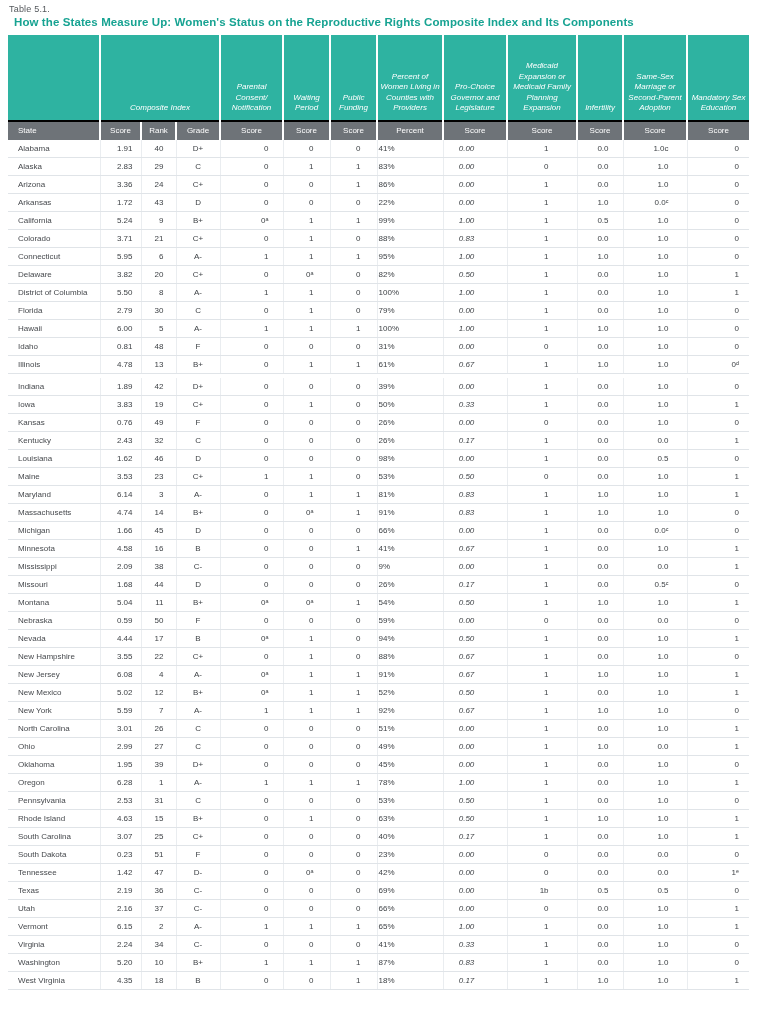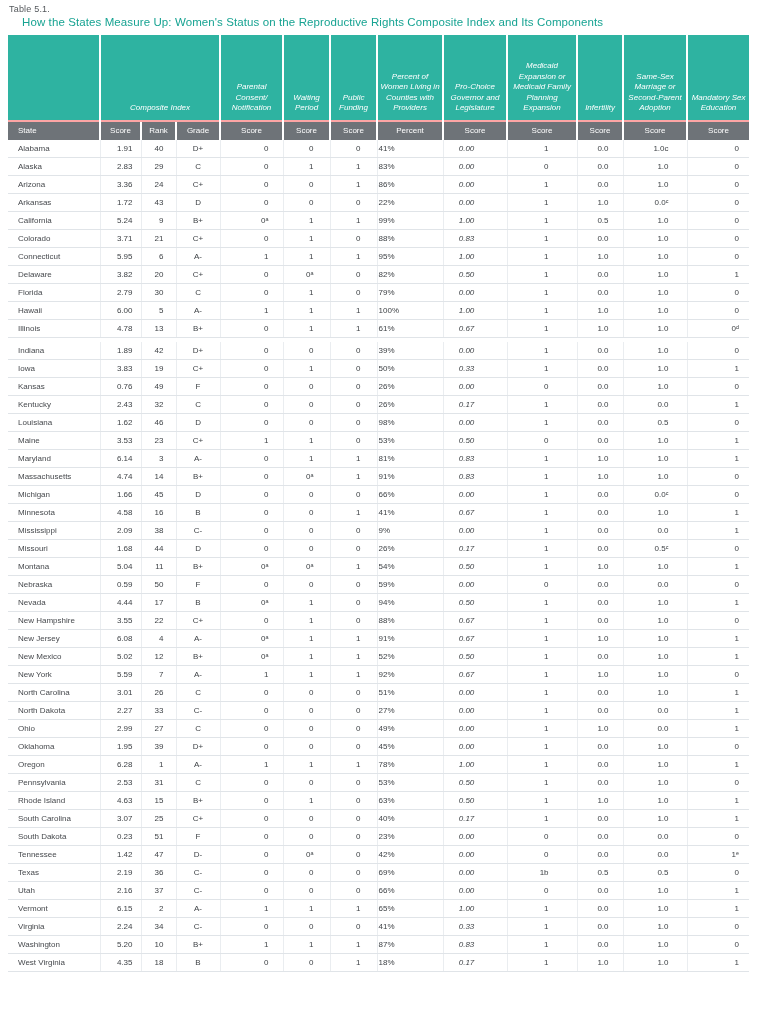--- a/index.html
+++ b/index.html
@@ -6,39 +6,39 @@
   body{
     width:757px;height:1024px;overflow:hidden;background:#ffffff;
     font-family:"Liberation Sans", sans-serif;
     -webkit-font-smoothing:antialiased;
   }
   .page{padding:4px 8px 0 8px;width:741px;}
   .table-label{
     font-size:9px;color:#54585c;letter-spacing:.2px;margin:0 0 2px 1px;
   }
   .page-title{
-    font-size:11.5px;color:#17a392;font-weight:400;margin:0 0 7px 14px;letter-spacing:.1px;
+    font-size:11.5px;color:#17a392;font-weight:700;margin:0 0 7px 6px;letter-spacing:.1px;
   }
   table{
     border-collapse:collapse;table-layout:fixed;width:741px;
   }
   
   .teal-row th{
     background:#2eb3a1;color:#ffffff;font-weight:normal;font-size:8px;line-height:1.32;
     vertical-align:bottom;text-align:center;height:76px;
     padding:3px 2px 6px 2px;border-left:2px solid #ffffff;
     word-break:break-word;
     font-style:italic;
   }
   .teal-row th:first-child{border-left:none;}
   
   .gray-row th{
     background:#6e7378;color:#ffffff;font-weight:normal;font-size:8px;
     text-align:center;padding:4px 0 5px 0;
-    border-left:2px solid #ffffff;border-top:2px solid #fca5a5;
+    border-left:2px solid #ffffff;border-top:2px solid #000000;
   }
   .gray-row th:first-child{border-left:none;text-align:left;padding-left:10px;}
   
   tbody td{
     font-size:8px;color:#3f4347;height:15px;line-height:15px;
     border-bottom:1px solid #e0e4e8;border-left:1px solid #eaedf0;
     white-space:nowrap;overflow:hidden;background:#ffffff;
   }
   tbody td.c0{border-left:none;text-align:left;padding-left:10px;color:#46494d;}
   td.c1{text-align:right;padding-right:8px;}
@@ -223,20 +223,35 @@
           <td class="c5">0ᵃ</td>
           <td class="c6">0</td>
           <td class="c7">82%</td>
           <td class="c8">0.50</td>
           <td class="c9">1</td>
           <td class="c10">0.0</td>
           <td class="c11">1.0</td>
           <td class="c12">1</td>
         </tr>
         <tr>
+          <td class="c0">District of Columbia</td>
+          <td class="c1">5.50</td>
+          <td class="c2">8</td>
+          <td class="c3">A-</td>
+          <td class="c4">1</td>
+          <td class="c5">1</td>
+          <td class="c6">0</td>
+          <td class="c7">100%</td>
+          <td class="c8">1.00</td>
+          <td class="c9">1</td>
+          <td class="c10">0.0</td>
+          <td class="c11">1.0</td>
+          <td class="c12">1</td>
+        </tr>
+        <tr>
           <td class="c0">Florida</td>
           <td class="c1">2.79</td>
           <td class="c2">30</td>
           <td class="c3">C</td>
           <td class="c4">0</td>
           <td class="c5">1</td>
           <td class="c6">0</td>
           <td class="c7">79%</td>
           <td class="c8">0.00</td>
           <td class="c9">1</td>
@@ -249,20 +264,35 @@
           <td class="c1">6.00</td>
           <td class="c2">5</td>
           <td class="c3">A-</td>
           <td class="c4">1</td>
           <td class="c5">1</td>
           <td class="c6">1</td>
           <td class="c7">100%</td>
           <td class="c8">1.00</td>
           <td class="c9">1</td>
           <td class="c10">1.0</td>
+          <td class="c11">1.0</td>
+          <td class="c12">0</td>
+        </tr>
+        <tr>
+          <td class="c0">Idaho</td>
+          <td class="c1">0.81</td>
+          <td class="c2">48</td>
+          <td class="c3">F</td>
+          <td class="c4">0</td>
+          <td class="c5">0</td>
+          <td class="c6">0</td>
+          <td class="c7">31%</td>
+          <td class="c8">0.00</td>
+          <td class="c9">0</td>
+          <td class="c10">0.0</td>
           <td class="c11">1.0</td>
           <td class="c12">0</td>
         </tr>
         <tr>
           <td class="c0">Illinois</td>
           <td class="c1">4.78</td>
           <td class="c2">13</td>
           <td class="c3">B+</td>
           <td class="c4">0</td>
           <td class="c5">1</td>
@@ -571,35 +601,20 @@
           <td class="c5">0</td>
           <td class="c6">0</td>
           <td class="c7">51%</td>
           <td class="c8">0.00</td>
           <td class="c9">1</td>
           <td class="c10">0.0</td>
           <td class="c11">1.0</td>
           <td class="c12">1</td>
         </tr>
         <tr>
-          <td class="c0">North Dakota</td>
-          <td class="c1">2.27</td>
-          <td class="c2">33</td>
-          <td class="c3">C-</td>
-          <td class="c4">0</td>
-          <td class="c5">0</td>
-          <td class="c6">0</td>
-          <td class="c7">27%</td>
-          <td class="c8">0.00</td>
-          <td class="c9">1</td>
-          <td class="c10">0.0</td>
-          <td class="c11">0.0</td>
-          <td class="c12">1</td>
-        </tr>
-        <tr>
           <td class="c0">Ohio</td>
           <td class="c1">2.99</td>
           <td class="c2">27</td>
           <td class="c3">C</td>
           <td class="c4">0</td>
           <td class="c5">0</td>
           <td class="c6">0</td>
           <td class="c7">49%</td>
           <td class="c8">0.00</td>
           <td class="c9">1</td>

